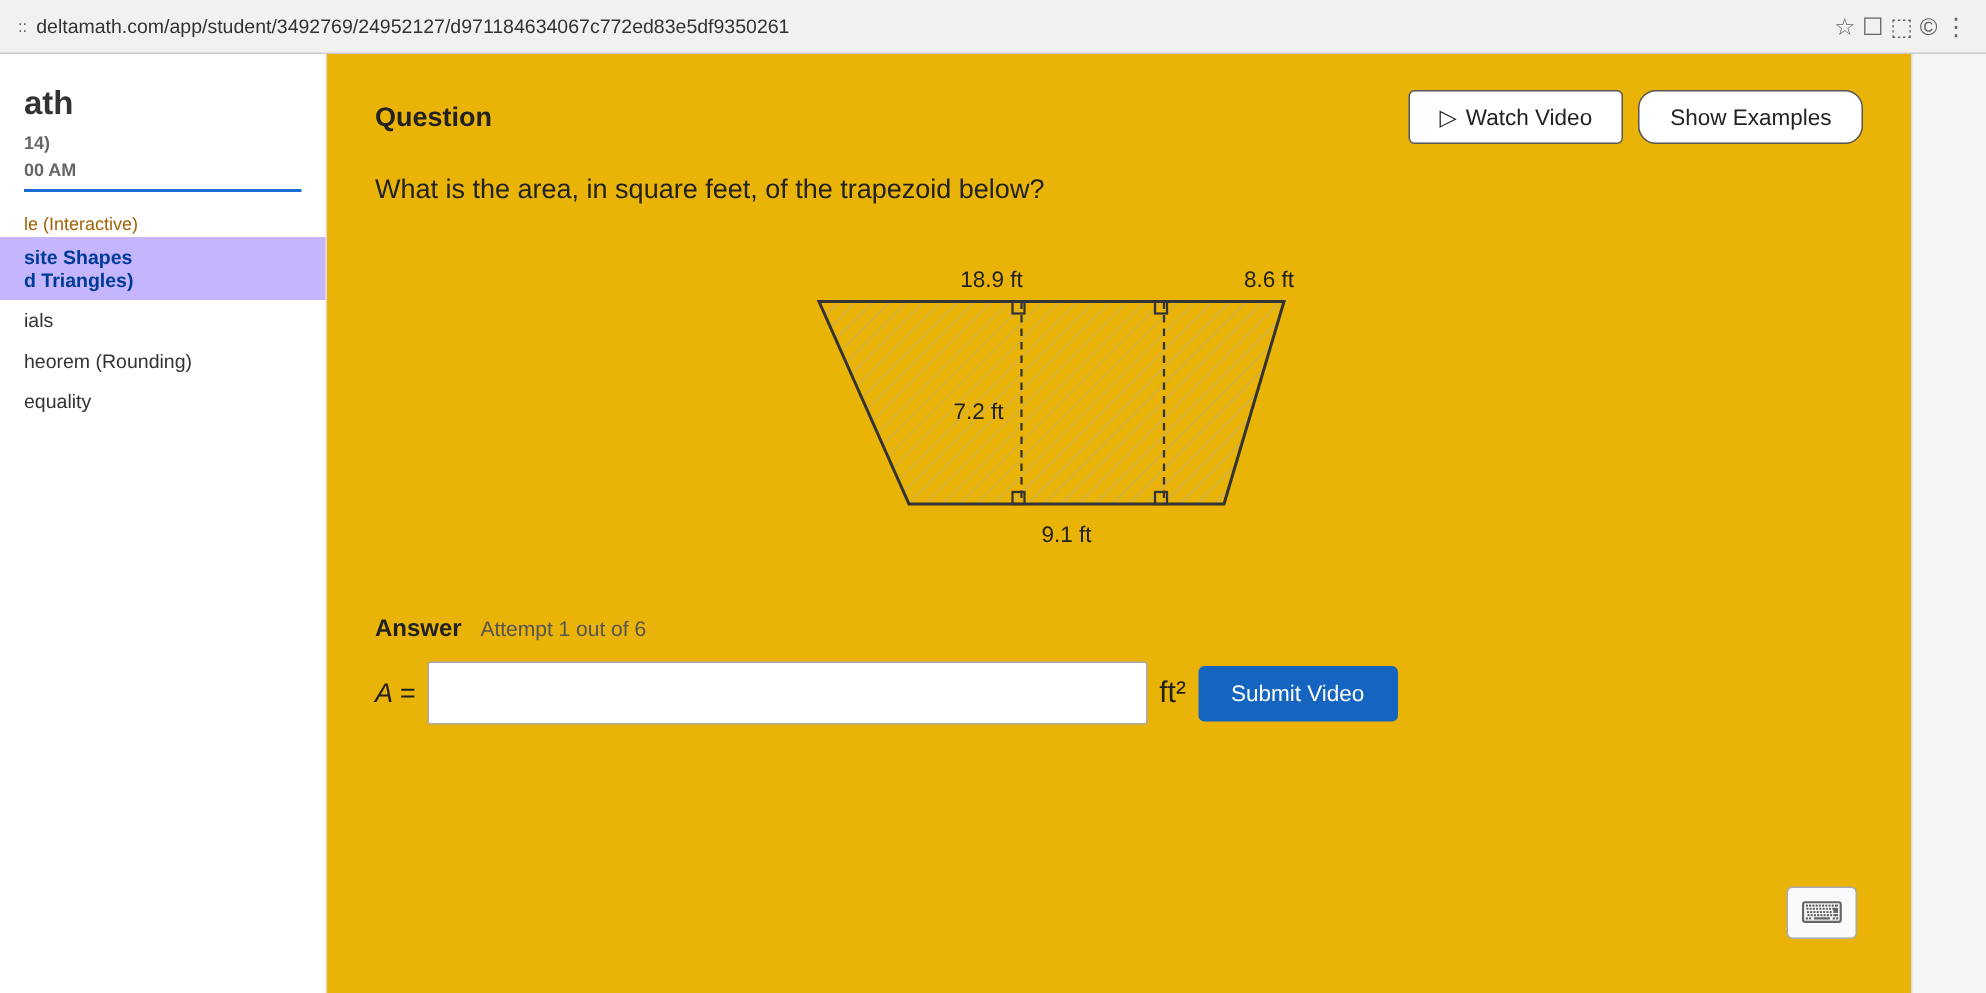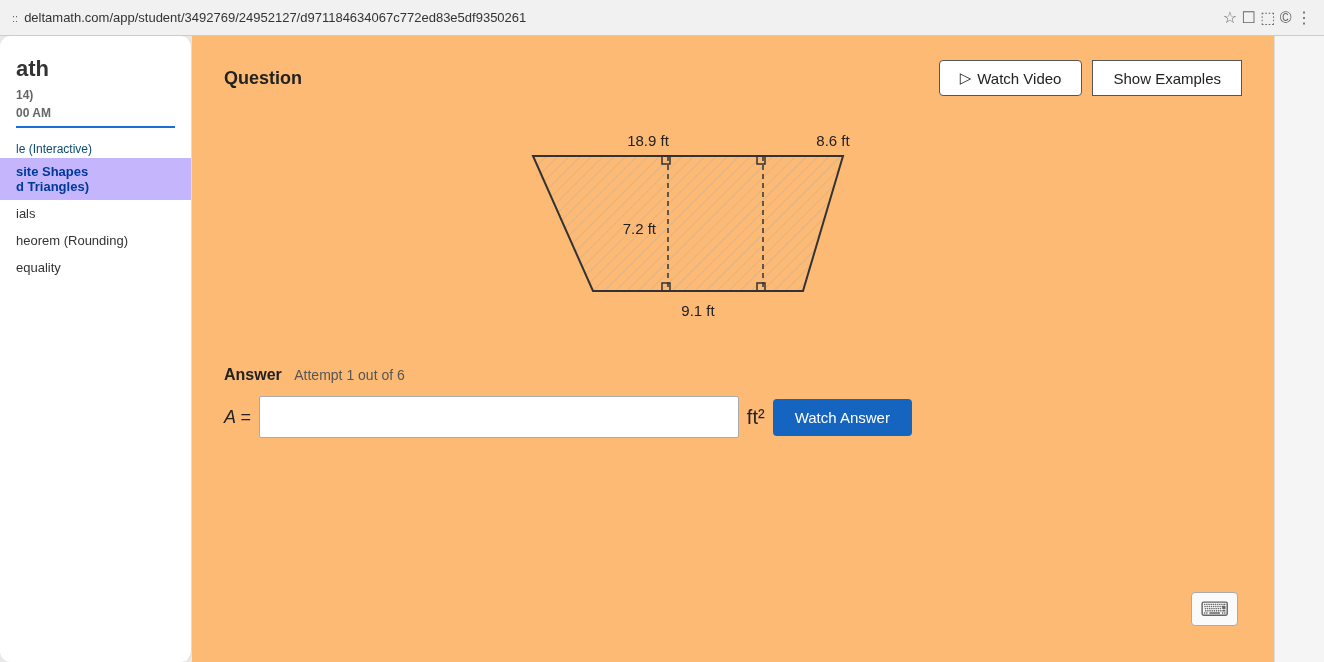--- a/index.html
+++ b/index.html
@@ -18,64 +18,63 @@
     .browser-bar .favicon { margin-right: 6px; font-size: 11px; color: #666; }
     .browser-bar .url { flex: 1; }
     .browser-bar .icons { display: flex; gap: 14px; color: #666; font-size: 16px; margin-left: 20px; }
 
     .page-layout {
       display: flex;
       height: calc(662px - 36px);
     }
 
     .sidebar {
-      width: 192px;
+      width: 218px;
       background: #fff;
       border-right: 1px solid #ddd;
       padding: 10px 0;
       font-size: 13px;
       flex-shrink: 0;
-      border-radius: 11px;
     }
     .sidebar-title {
       font-weight: bold;
       font-size: 22px;
       padding: 10px 16px 4px;
       color: #333;
     }
     .sidebar-item {
       padding: 6px 16px;
       color: #333;
       cursor: pointer;
     }
     .sidebar-item.active {
       background: #c4b5fd;
       color: #003a99;
       font-weight: bold;
     }
     .sidebar-section {
       padding: 10px 16px 2px;
-      color: #0c4a6e;
+      color: #a16207;
       font-size: 12px;
     }
     .sidebar-divider {
       border: none;
       border-top: 2px solid #1a6fd4;
       margin: 4px 16px;
     }
     .sidebar-meta {
       color: #666;
       font-size: 12px;
       padding: 2px 16px;
       font-weight: bold;
     }
 
     .main-content {
       flex: 1;
-      background: #fdba74;
+      background: #eab308;
       padding: 24px 32px;
       overflow-y: auto;
     }
 
     .question-header {
       display: flex;
       align-items: center;
       justify-content: space-between;
       margin-bottom: 20px;
     }
@@ -97,21 +96,21 @@
       padding: 8px 20px;
       border-radius: 4px;
       font-size: 15px;
       cursor: pointer;
       color: #222;
     }
     .btn-examples {
       border: 1.5px solid #555;
       background: #fff;
       padding: 8px 20px;
-      border-radius: 0;
+      border-radius: 12px;
       font-size: 15px;
       cursor: pointer;
       color: #222;
     }
 
     .question-text {
       font-size: 18px;
       color: #222;
       margin-bottom: 24px;
     }
@@ -228,20 +227,21 @@
         <button class="btn-watch">
           <span>▷</span>
           <span>Watch Video</span>
         </button>
         <button class="btn-examples">
           <span>Show Examples</span>
         </button>
       </div>
     </div>
 
+    <div class="question-text">What is the area, in square feet, of the trapezoid below?</div>
 
     <div class="diagram-area">
       <svg class="trapezoid-diagram" viewBox="0 0 520 220">
 
         <defs>
           <pattern id="diag" width="8" height="8" patternUnits="userSpaceOnUse" patternTransform="rotate(45)">
             <line x1="0" y1="0" x2="0" y2="8" stroke="#aaa" stroke-width="0.8"></line>
           </pattern>
         </defs>
 
@@ -267,21 +267,21 @@
       </svg>
     </div>
 
     <div class="answer-section">
       <span class="answer-label">Answer</span>
       <span class="attempt-text">Attempt 1 out of 6</span>
       <div class="answer-row">
         <span class="answer-eq">A =</span>
         <input class="answer-input" type="text" placeholder="" style="">
         <span class="answer-unit">ft²</span>
-        <button class="btn-submit">Watch Answer</button>
+        <button class="btn-submit">Submit Video</button>
       </div>
     </div>
 
     <div class="keyboard-icon">⌨</div>
   </div>
 
   <div class="right-panel"></div>
 </div>
 
 </body></html>

